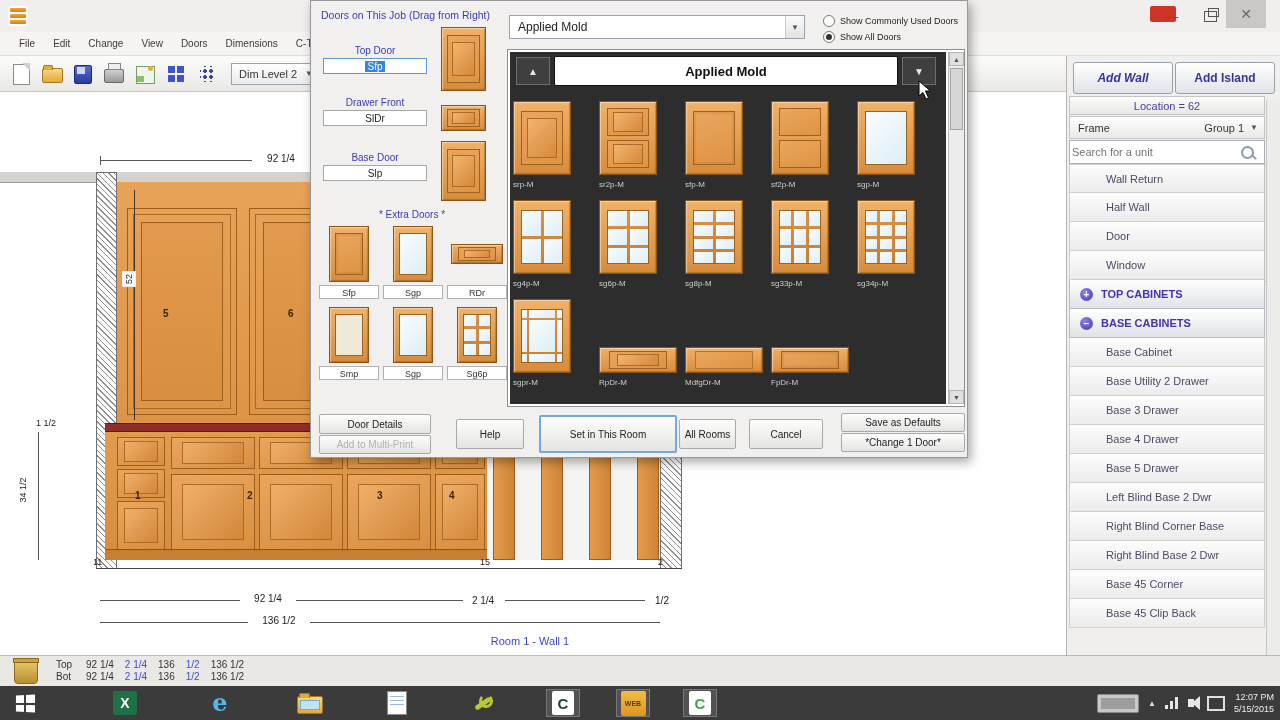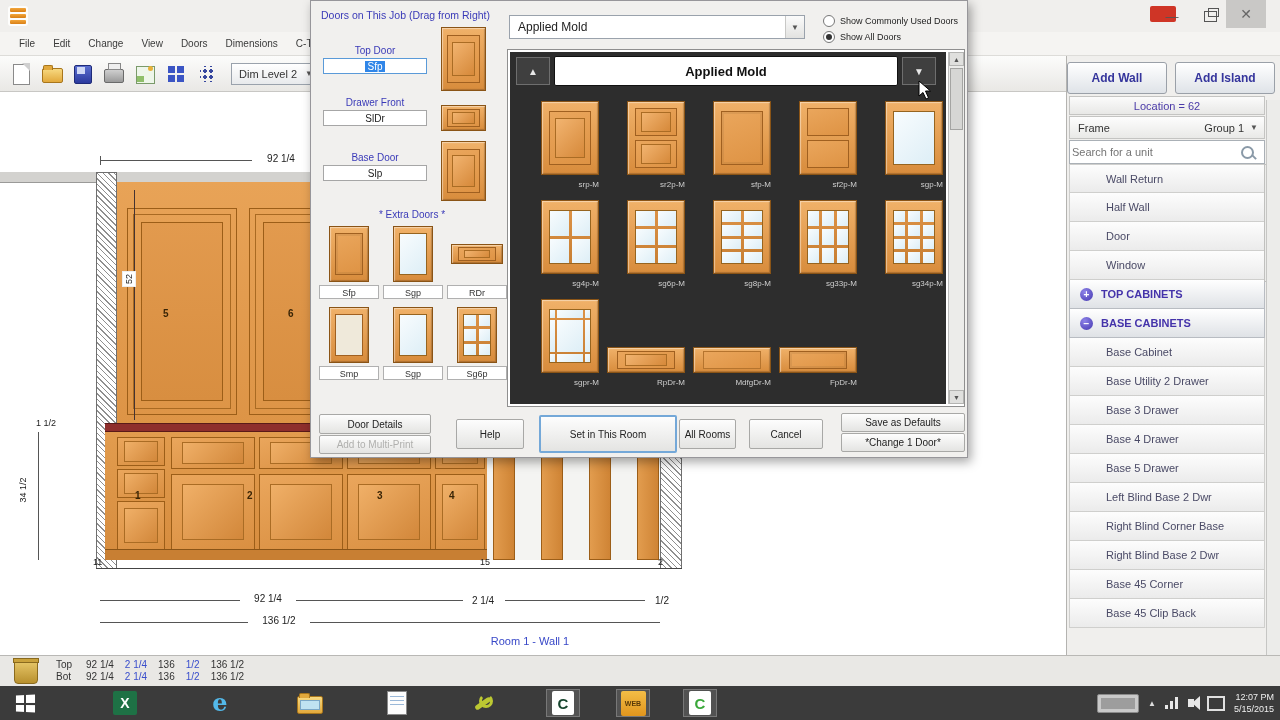--- a/index.html
+++ b/index.html
@@ -146,21 +146,21 @@
   .rdot{width:10px;height:10px;border:1px solid #777;border-radius:50%;background:#fff;position:relative;}
   .rdot.on::after{content:"";position:absolute;inset:2px;background:#333;border-radius:50%;}
   .radio-row .rl{font-size:9px;color:#222;}
   .catwrap{position:absolute;left:196px;top:48px;width:458px;height:358px;background:#fff;border:1px solid #8f8f8f;box-sizing:border-box;}
   .catdark{position:absolute;left:2px;top:2px;width:436px;height:352px;background:#2d2d2d;}
   .cat-upbtn,.cat-dnbtn{position:absolute;top:5px;width:32px;height:26px;background:#3f3f3f;border:1px solid #6e6e6e;color:#e8e8e8;font-size:10px;display:flex;align-items:center;justify-content:center;}
   .cat-upbtn{left:6px;}
   .cat-dnbtn{left:392px;}
   .cat-title{position:absolute;left:44px;top:4px;width:342px;height:28px;background:#fff;border:1px solid #111;border-radius:2px;font-size:13px;font-weight:700;color:#111;display:flex;align-items:center;justify-content:center;}
   .cat-grid{position:absolute;left:3px;top:40px;width:430px;display:flex;flex-wrap:wrap;}
-  .cat-cell{width:86px;height:99px;display:flex;flex-direction:column;align-items:flex-end;justify-content:flex-end;padding-bottom:2px;box-sizing:border-box;}
+  .cat-cell{width:86px;height:99px;display:flex;flex-direction:column;align-items:flex-start;justify-content:flex-end;padding-bottom:2px;box-sizing:border-box;}
   .cat-lbl{margin-top:5px;font-size:8px;color:#cfcfcf;}
   .catscroll{position:absolute;left:440px;top:2px;width:15px;height:352px;background:#ececea;border-left:1px solid #bbb;}
   .catscroll .a{position:absolute;left:0;width:100%;height:14px;font-size:7px;color:#555;text-align:center;line-height:14px;background:#e0e0de;border:1px solid #b4b4b2;box-sizing:border-box;}
   .catscroll .a.up{top:0;}
   .catscroll .a.dn{bottom:0;}
   .catscroll .thumb{position:absolute;left:1px;right:1px;top:16px;height:60px;background:#d6d6d4;border:1px solid #a4a4a2;}
   
   .cvdoor{position:relative;background:linear-gradient(180deg,#f0b169,#d88c3c);border:1px solid #8a5416;box-shadow:inset 1px 1px 1px rgba(255,255,255,.45),inset -1px -1px 1px rgba(0,0,0,.2);box-sizing:border-box;}
   .dframe{position:absolute;inset:12%;border:1px solid #a06020;background:linear-gradient(160deg,#eaa65c,#de9344);}
   .dframe.raised::after{content:"";position:absolute;inset:13%;background:linear-gradient(135deg,#f2b470,#d6893a);border:1px solid #aa6c24;}
@@ -294,21 +294,21 @@
   <div class="dimline" style="left:100px;top:530px;width:560px;"></div>
   <div class="dimlabel" style="left:248px;top:523px;width:56px;">136 1/2</div>
   <div class="caption">Room 1  -  Wall 1</div>
 
   <div class="dimlabel" style="left:26px;top:326px;width:34px;background:transparent;font-size:9px;">1 1/2</div>
   <div class="dimlineV" style="left:38px;top:340px;height:128px;"></div>
   <div class="rotlabel" style="left:8px;top:392px;border:none;">34 1/2</div>
 </div>
 
 <div class="sidebar">
-  <div class="sbtn" style="left:0;width:98px;">Add Wall</div>
+  <div class="sbtn" style="left:6px;width:98px;font-style:italic;">Add Wall</div>
   <div class="sbtn" style="left:108px;width:98px;">Add Island</div>
   <div class="locbar">Location = 62</div>
   <div class="framerow">
     <span class="fl">Frame</span>
     <span class="gr">Group 1</span>
     <span class="car">▼</span>
   </div>
   <div class="search">
     <input placeholder="Search for a unit" style="">
     <span class="mag"></span>

